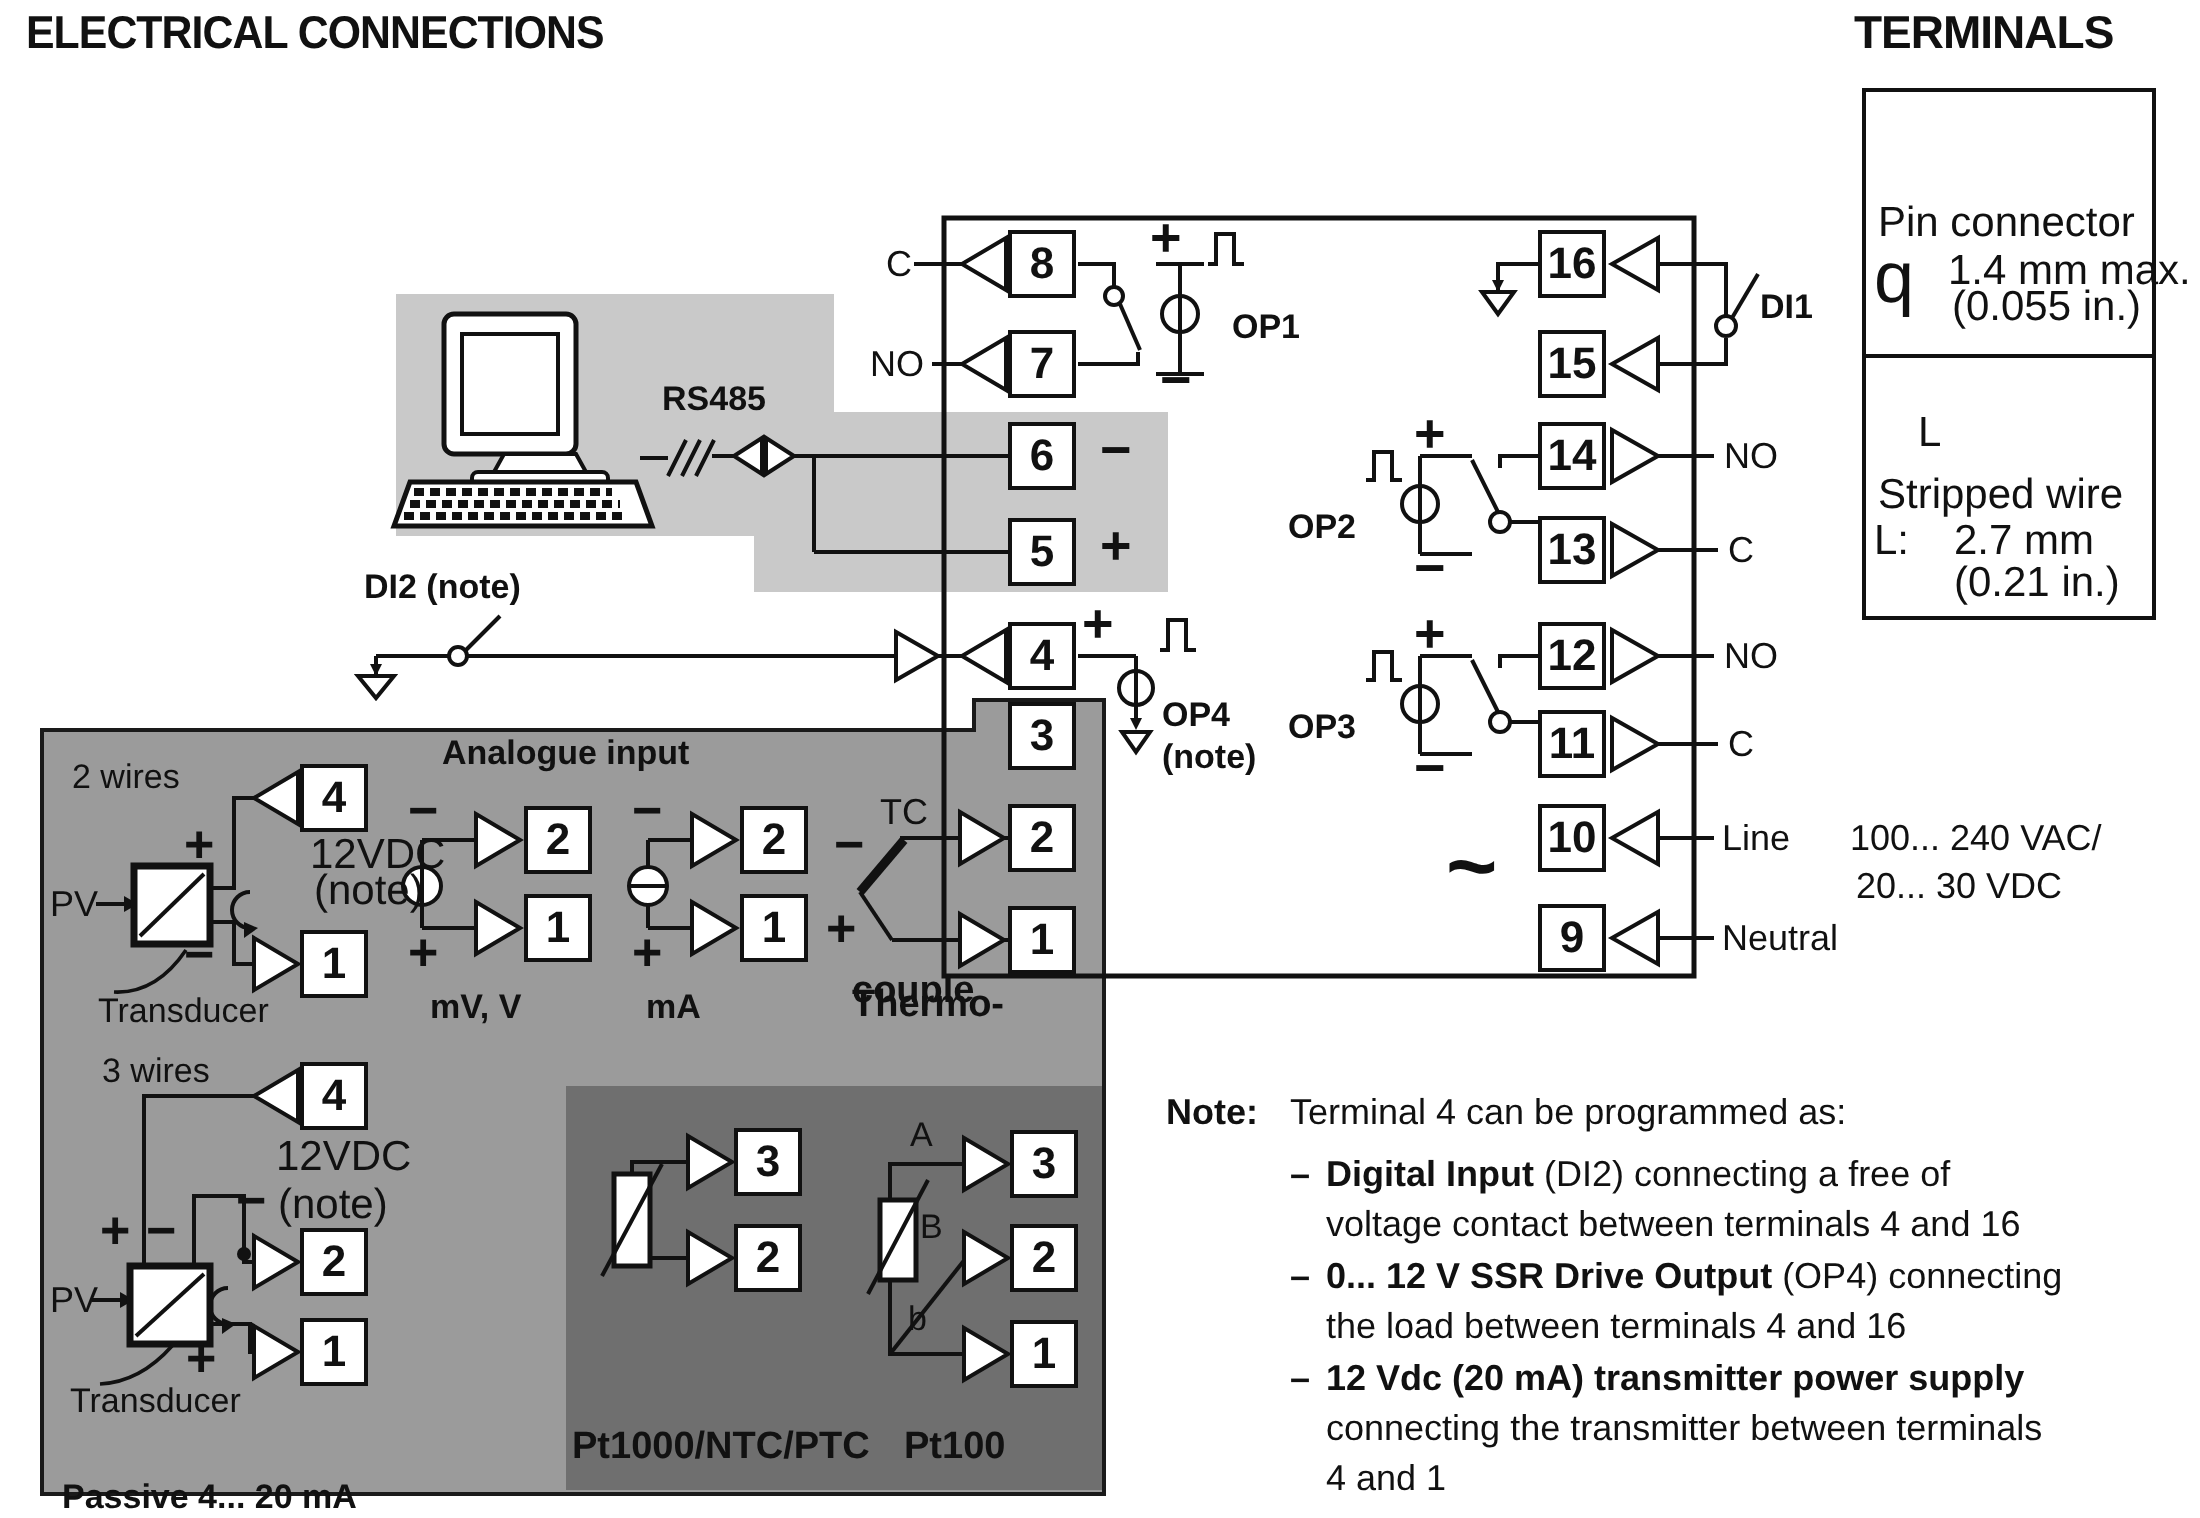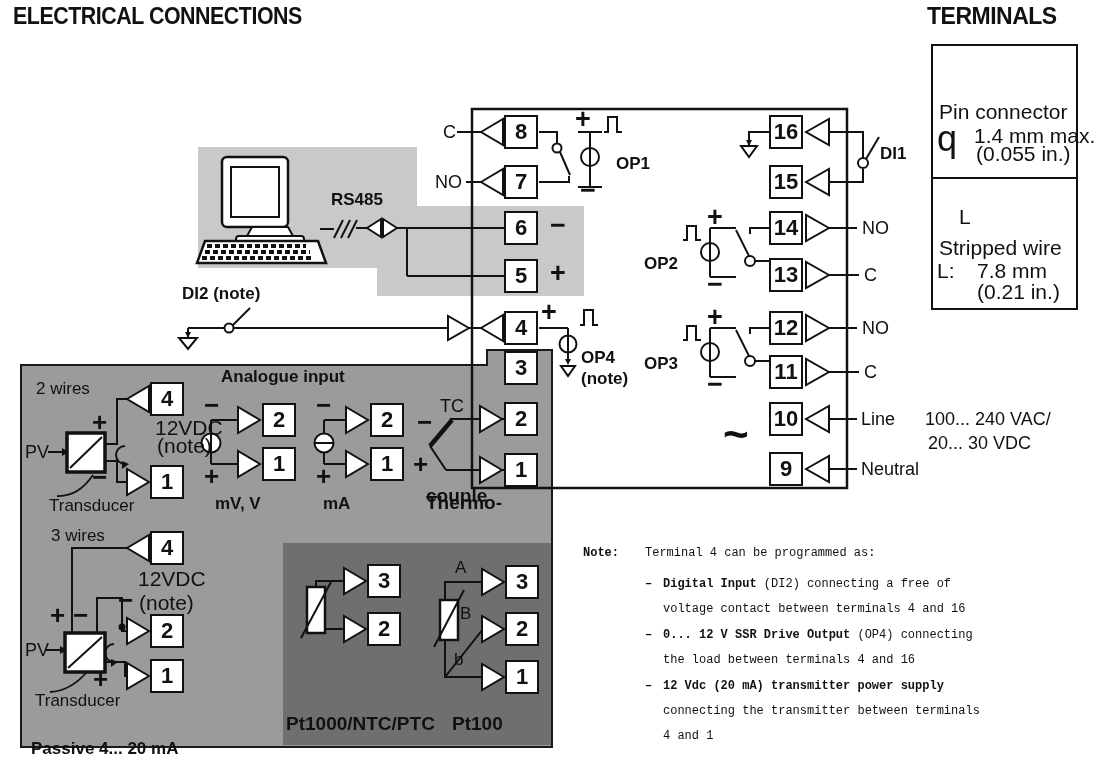--- a/index.html
+++ b/index.html
@@ -14,21 +14,21 @@
   .s19{font-size:19px;}
   .s20{font-size:17px;}
   .s23{font-size:23px;letter-spacing:-0.5px;}
   .pm{font-size:26px;font-weight:700;}
   .pm2{font-size:27px;font-weight:700;}
   .sq{position:absolute;width:34px;height:34px;background:#fff;border:2.5px solid #111;
       box-sizing:border-box;display:flex;align-items:center;justify-content:center;
       font-size:22px;font-weight:600;}
   .panelbox{position:absolute;border:2.5px solid #111;box-sizing:border-box;background:#fff;}
   .title{transform:scaleX(.93);transform-origin:left top;}
-  .note-line{position:absolute;white-space:nowrap;font-size:12px;line-height:1.2;font-family:Liberation Mono, monospace;}
+  .note-line{position:absolute;white-space:nowrap;font-size:18px;line-height:1.2;}
   .tilde{font-size:44px;font-weight:700;}
   .qglyph{font-size:36px;}
 </style>
 </head>
 <body>
 
 <div id="stage">
 
 <svg width="1100" height="759" viewBox="0 0 1100 759">
 
@@ -241,21 +241,21 @@
 
 <div class="panelbox" style="left:931px;top:44px;width:147px;height:135px"></div>
 <div class="panelbox" style="left:931px;top:176.5px;width:147px;height:133px"></div>
 <div class="lbl s16" style="left:939px;top:101px">Pin connector</div>
 <div class="lbl qglyph" style="left:937px;top:121px">q</div>
 <div class="lbl s16" style="left:974px;top:125px">1.4 mm max.</div>
 <div class="lbl s16" style="left:976px;top:143px">(0.055 in.)</div>
 <div class="lbl s16" style="left:959px;top:206px">L</div>
 <div class="lbl s16" style="left:939px;top:237px">Stripped wire</div>
 <div class="lbl s16" style="left:937px;top:260px">L:</div>
-<div class="lbl s16" style="left:977px;top:260px">7.8 mm</div>
+<div class="lbl s16" style="left:977px;top:260px">2.7 mm</div>
 <div class="lbl s16" style="left:977px;top:281px">(0.21 in.)</div>
 
 <div class="sq" style="left:504px;top:115px">8</div>
 <div class="sq" style="left:504px;top:165px">7</div>
 <div class="sq" style="left:504px;top:211px">6</div>
 <div class="sq" style="left:504px;top:259px">5</div>
 <div class="sq" style="left:504px;top:311px">4</div>
 <div class="sq" style="left:504px;top:351px">3</div>
 <div class="sq" style="left:504px;top:402px">2</div>
 <div class="sq" style="left:504px;top:453px">1</div>

